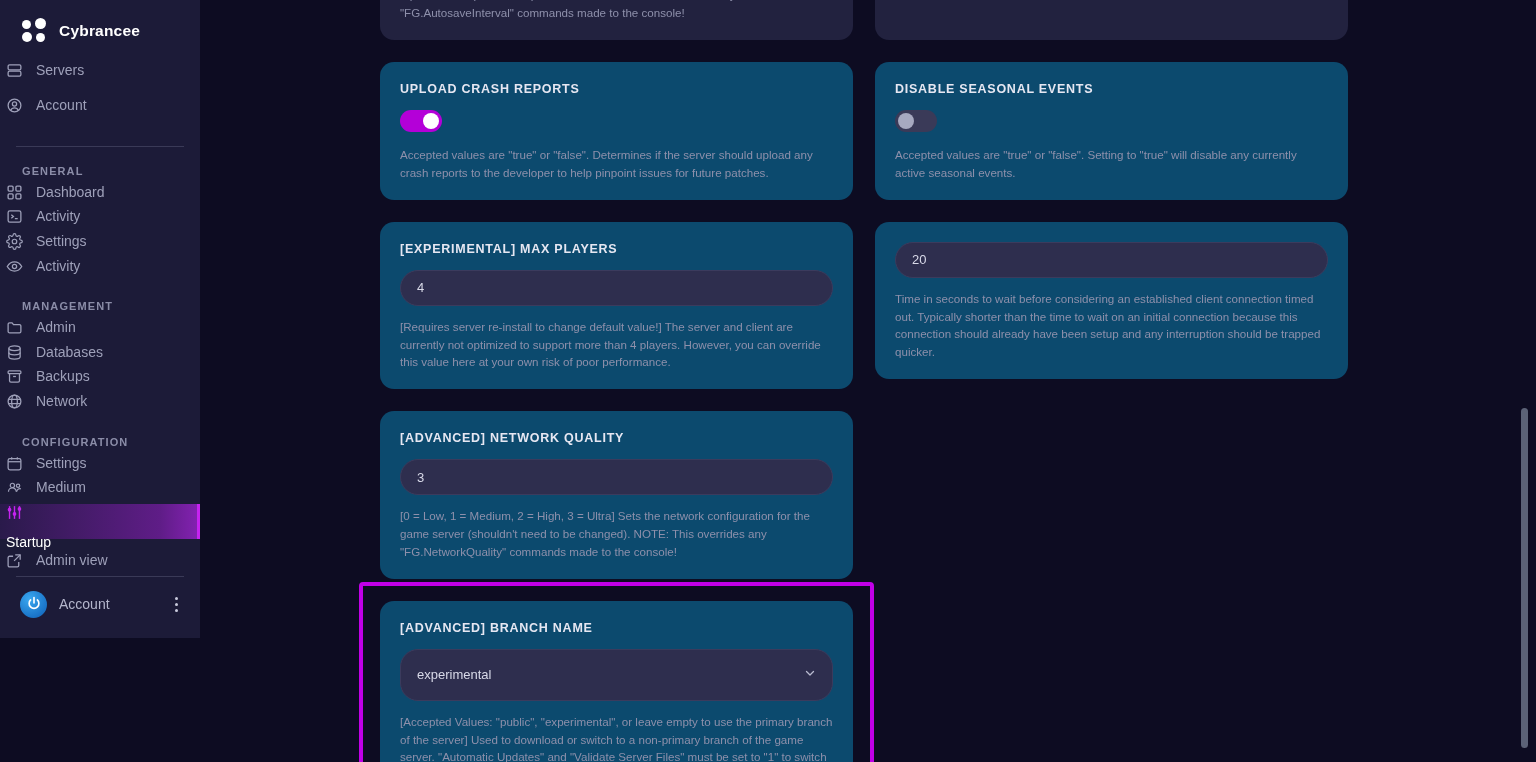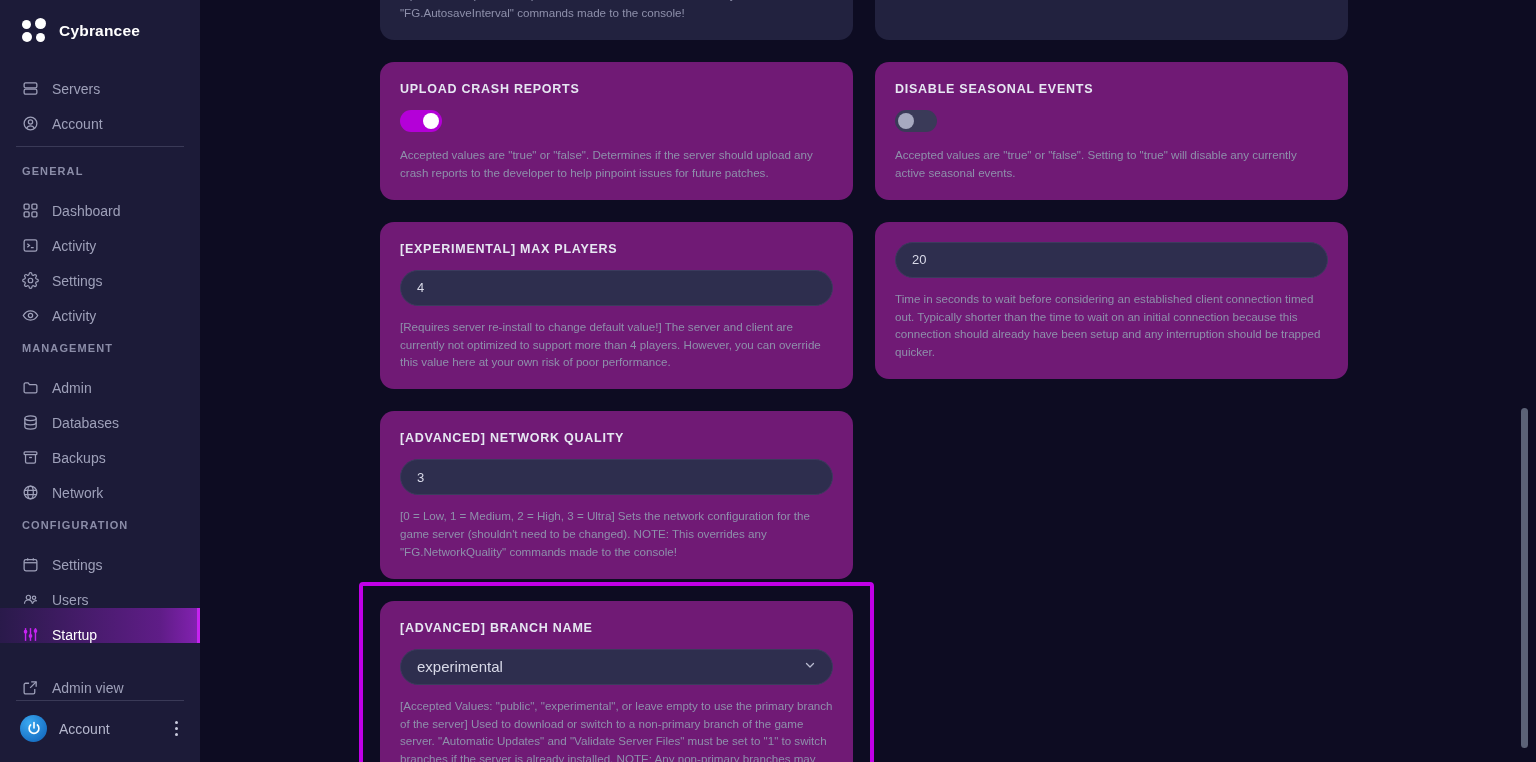--- a/index.html
+++ b/index.html
@@ -6,21 +6,21 @@
   html, body {
     width: 1536px; height: 762px;
     background: #0d0c22;
     font-family: "Liberation Sans", sans-serif;
     overflow: hidden;
   }
   body { display: flex; }
 
   
   .sidebar {
-    width: 200px; height: 762px; flex: 0 0 200px;
+    width: 200px; height: 638px; flex: 0 0 200px;
     background: #1c1b38;
     position: relative;
     display: flex; flex-direction: column;
     overflow: hidden;
   }
   .brand {
     display: flex; align-items: center; gap: 11px;
     padding: 18px 0 14px 22px;
   }
   .brand-logo { width: 26px; height: 26px; position: relative; flex: 0 0 26px; }
@@ -30,28 +30,28 @@
   .brand-logo i:nth-child(1) { width: 9px; height: 9px; left: 0; top: 2px; }
   .brand-logo i:nth-child(2) { width: 11px; height: 11px; left: 13px; top: 0px; }
   .brand-logo i:nth-child(3) { width: 10px; height: 10px; left: 0px; top: 14px; }
   .brand-logo i:nth-child(4) { width: 9px; height: 9px; left: 14px; top: 15px; }
   .brand-name {
     color: #ffffff; font-size: 15.5px; font-weight: bold; letter-spacing: .2px;
   }
 
   .nav-top { padding-top: 4px; }
   .nav-item {
-    display: flex; align-items: flex-end; gap: 13px;
-    height: 35px; padding-left: 22px;
+    display: flex; align-items: flex-start; gap: 13px;
+    height: 35px; padding-left: 6px;
     color: #9ea0b9; font-size: 14px; position: relative;
     cursor: pointer; text-decoration: none;
   }
   .nav-item .ico { width: 17px; height: 17px; flex: 0 0 17px; display:block; }
   .nav-item .ico svg { display:block; width: 17px; height: 17px; }
-  .nav-item.active { color: #ffffff; }
+  .nav-item.active { color: #ffffff; flex-direction: column; }
   .nav-item.active .lbl { color:#ffffff; }
   .nav-item.active {
     background: linear-gradient(90deg, rgba(120,20,180,0.15) 0%, rgba(150,30,200,0.55) 80%, rgba(168,36,220,0.75) 100%);
   }
   .nav-item.active::after {
     content:""; position: absolute; right: 0; top: 0; bottom: 0; width: 3px;
     background: #c623f0;
   }
   .nav-divider {
     height: 1px; background: #3a3a57; margin: 14px 16px 0 16px;
@@ -83,45 +83,45 @@
   }
   .content {
     padding: 0 188px 0 180px;
     position: relative;
   }
   .grid {
     display: grid; grid-template-columns: 1fr 1fr; gap: 22px 22px;
     align-items: start;
   }
   .card {
-    background: #701a75; border-radius: 14px;
+    background: #0c4a6e; border-radius: 14px;
     padding: 20px 20px 18px 20px;
   }
   .card-title {
     color: #e6e7f2; font-size: 12.5px; font-weight: bold;
     letter-spacing: .75px; text-transform: uppercase;
     margin-bottom: 14px;
   }
   .card-desc {
     color: #8e90ab; font-size: 11.6px; line-height: 1.54;
   }
   .input {
     width: 100%; height: 36px;
     background: #2e2e4e; border: 1px solid #3b3b5d;
     border-radius: 18px; color: #d8d9e8;
     font-size: 13px; font-family: "Liberation Sans", sans-serif;
     padding: 0 16px; outline: none;
     margin-bottom: 12px;
   }
   .select-wrap { position: relative; margin-bottom: 12px; }
   .select {
-    width: 100%; height: 36px;
+    width: 100%; height: 52px;
     background: #2e2e4e; border: 1px solid #3b3b5d;
     border-radius: 18px; color: #d8d9e8;
-    font-size: 15px; display:flex; align-items:center;
+    font-size: 13px; display:flex; align-items:center;
     padding: 0 16px; cursor: pointer;
   }
   .chev {
     position:absolute; right: 16px; top: 50%; transform: translateY(-50%);
     pointer-events:none;
   }
   .toggle {
     width: 42px; height: 22px; border-radius: 11px;
     position: relative; cursor: pointer; margin-bottom: 14px;
     display:block;
@@ -306,21 +306,21 @@
   </a>
   <a class="nav-item">
     <span class="ico">
       <svg viewBox="0 0 24 24" fill="none" stroke="#9ea0b9" stroke-width="1.7">
           <circle cx="9" cy="9" r="3"></circle>
           <path d="M3.5 18a5.5 5.5 0 0 1 11 0"></path>
           <circle cx="17" cy="9.5" r="2.4"></circle>
           <path d="M15 18a4.6 4.6 0 0 1 6-4.1"></path>
         </svg>
     </span>
-    <span class="lbl">Users</span>
+    <span class="lbl">Medium</span>
   </a>
   <a class="nav-item active">
     <span class="ico">
       <svg viewBox="0 0 24 24" fill="none" stroke="#c623f0" stroke-width="2">
           <line x1="5" y1="3" x2="5" y2="21"></line>
           <line x1="12" y1="3" x2="12" y2="21"></line>
           <line x1="19" y1="3" x2="19" y2="21"></line>
           <circle cx="5" cy="8" r="1.6" fill="#c623f0"></circle>
           <circle cx="12" cy="14" r="1.6" fill="#c623f0"></circle>
           <circle cx="19" cy="7" r="1.6" fill="#c623f0"></circle>

